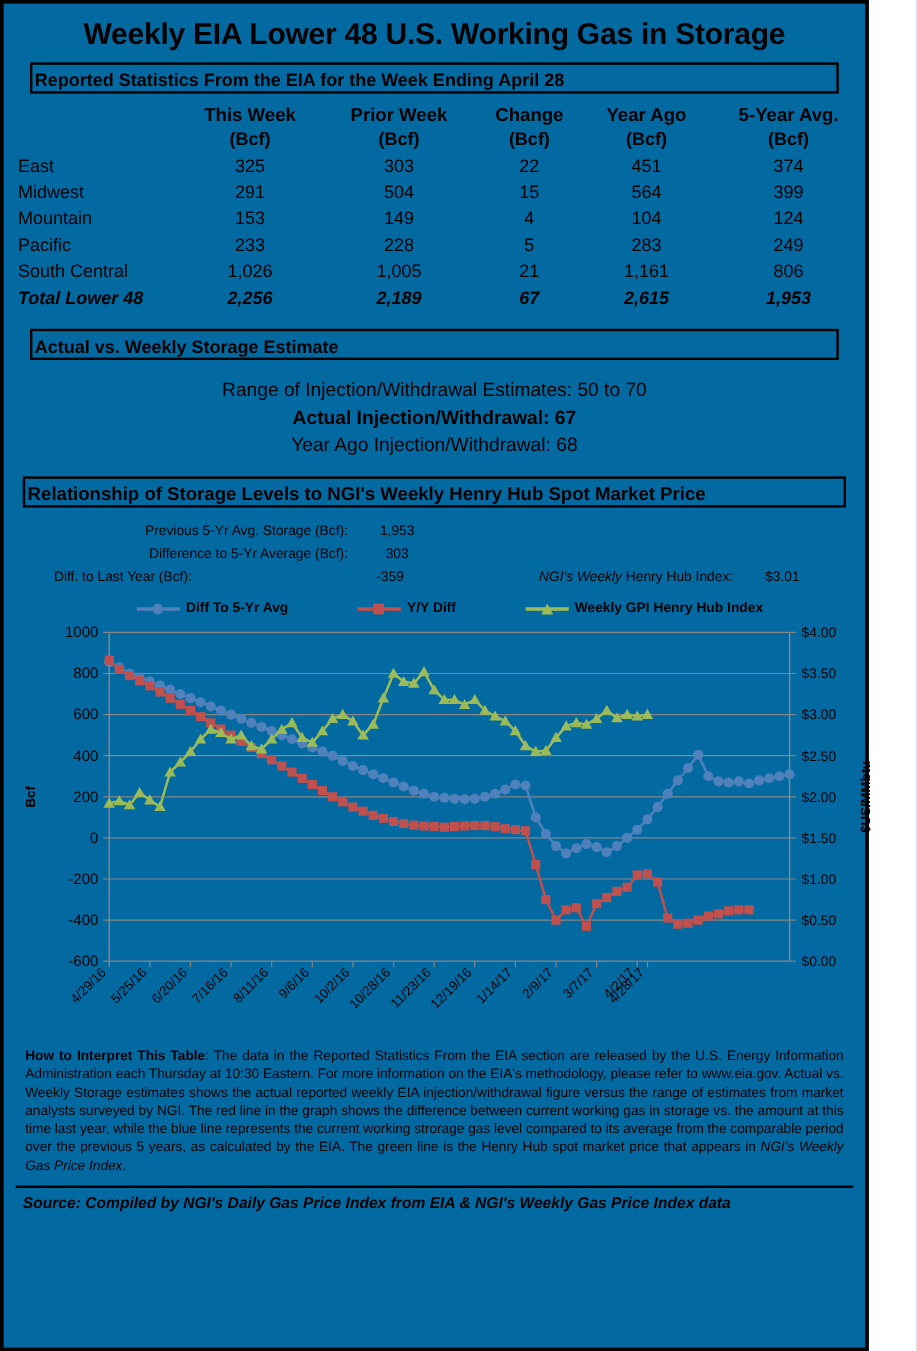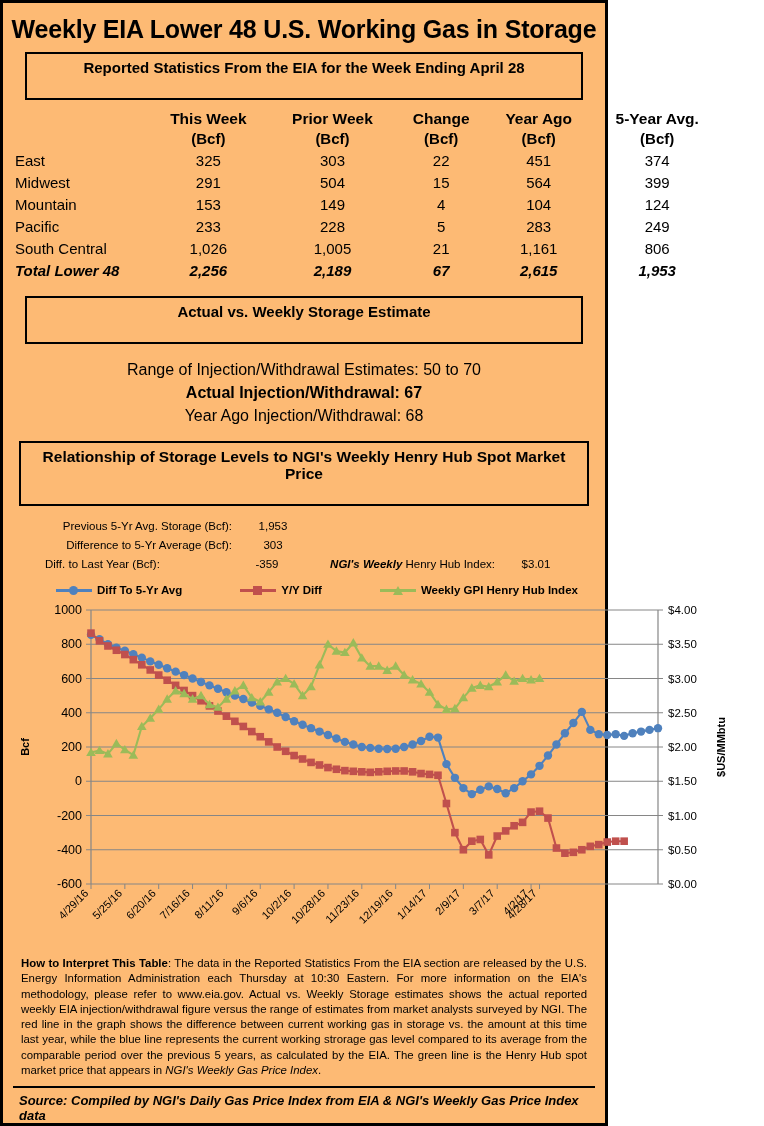--- a/index.html
+++ b/index.html
@@ -6,41 +6,41 @@
   html, body { margin:0; padding:0; }
   body {
     width: 764px; height: 1126px;
     background: #ffffff;
     font-family: "Liberation Sans", sans-serif;
     color: #000;
     overflow: hidden;
   }
   #page {
     position: relative;
-    width: 608px; height: 1126px;
+    width: 724px; height: 1126px;
     border: 3px solid #000;
-    background: #fdba74;
+    background: #0369a1;
   }
   
   .main-title {
     text-align: center;
     font-size: 25px;
     font-weight: bold;
     letter-spacing: -0.2px;
     margin-top: 11px;
     line-height: 30px;
   }
   
   .banner {
     margin: 8px 22px 0 22px;
     border: 2px solid #000;
-    text-align: center;
+    text-align: left;
     font-weight: bold;
     font-size: 15px;
-    padding: 5px 2px 22px 2px;
+    padding: 5px 2px 0 2px;
     line-height: 17px;
   }
   .banner.wide { margin-left: 16px; margin-right: 16px; font-size: 15.5px; }
   
   table.stats {
     width: 720px;
     margin: 9px auto 0 auto;
     border-collapse: collapse;
     font-size: 15px;
   }
@@ -73,21 +73,21 @@
     margin: 11px 38px 0 38px;
     font-size: 11.5px;
     line-height: 19px;
   }
   .summary-row { display: flex; width: 100%; }
   .sum-cell { display: flex; width: 50%; }
   .sum-cell .lbl { flex: 1; text-align: left; padding-left: 4px; }
   .sum-cell .val { width: 74px; text-align: center; }
   .sum-cell.right .lbl { text-align: right; padding-right: 10px; }
   .sum-cell.right .val { width: 62px; text-align: center; }
-  .ital { font-style: italic; font-weight: bold; margin-top: 32px; }
+  .ital { font-style: italic; font-weight: normal; margin-top: 32px; }
   
   .legend {
     display: flex;
     justify-content: center;
     gap: 58px;
     margin-top: 10px;
     font-size: 11.5px;
     font-weight: bold;
     margin-left: 26px;
   }

